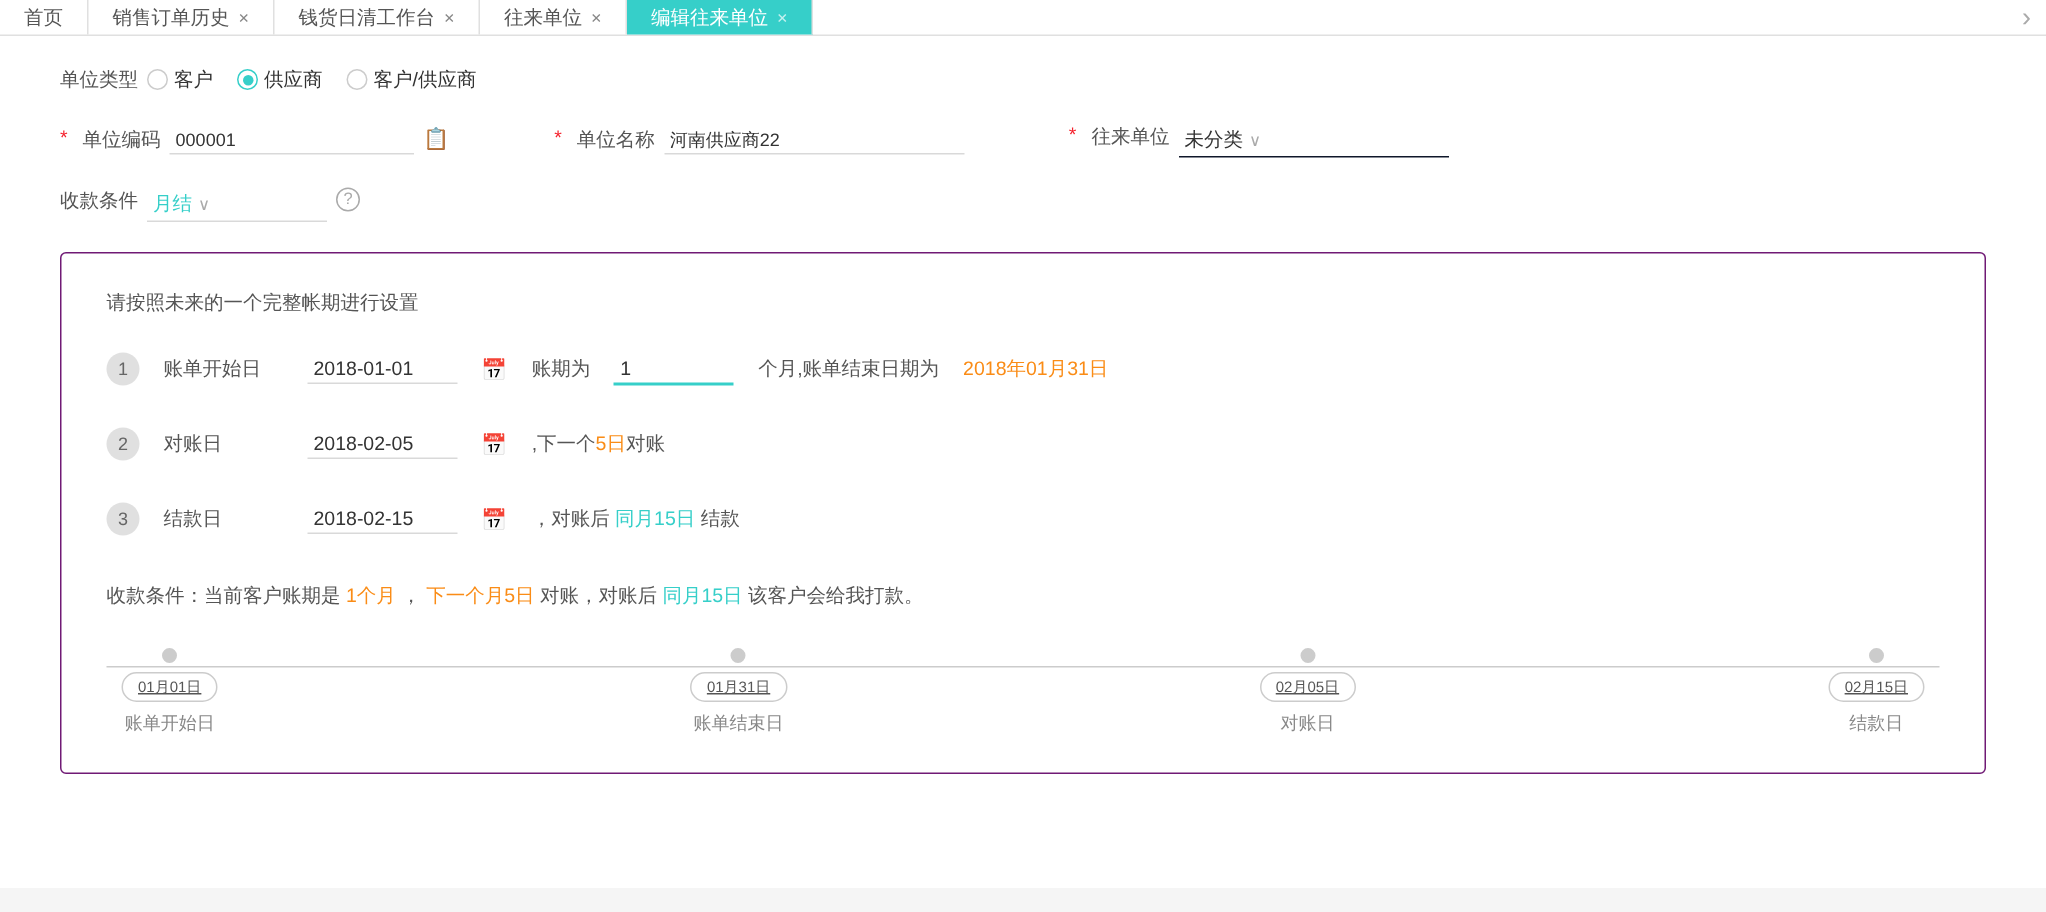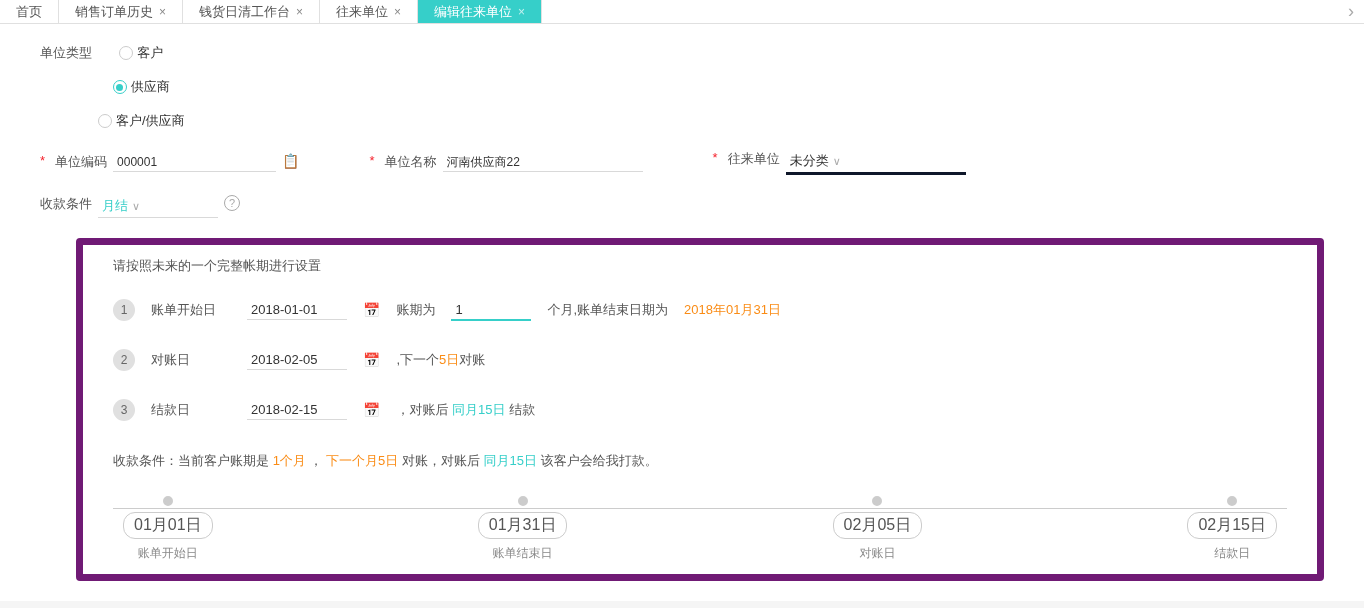--- a/index.html
+++ b/index.html
@@ -70,21 +70,20 @@
     .form-field {
       display: flex;
       gap: 6px;
     }
 
     
     .radio-group {
       display: flex;
       align-items: center;
       gap: 16px;
-      flex-direction: column;
     }
     .radio-item {
       display: flex;
       align-items: center;
       gap: 4px;
       cursor: pointer;
     }
     .radio-circle {
       width: 14px;
       height: 14px;
@@ -142,21 +141,21 @@
     }
     .chevron-icon {
       color: #aaa;
       font-size: 11px;
     }
 
     
     .category-select {
       display: flex;
       align-items: center;
-      border-bottom: 3px solid #0f172a;
+      border-bottom: 1px solid #0f172a;
       padding: 2px 4px;
       cursor: pointer;
       gap: 4px;
       min-width: 180px;
     }
     .category-value { color: #333; }
 
     
     .help-icon {
       width: 16px;
@@ -166,25 +165,24 @@
       display: flex;
       align-items: center;
       justify-content: center;
       font-size: 11px;
       color: #aaa;
       cursor: pointer;
     }
 
     
     .panel-box {
-      border: 7px solid #701a75;
+      border: 1px solid #701a75;
       border-radius: 4px;
-      padding: 12px 30px;
+      padding: 24px 30px;
       margin-top: 8px;
-      margin-left: 36px;
     }
     .panel-title {
       color: #555;
       margin-bottom: 24px;
       font-size: 13px;
     }
 
     
     .step-row {
       display: flex;
@@ -284,23 +282,24 @@
       border: 2px solid #ccc;
       flex-shrink: 0;
     }
     .timeline-dot.start { background: #ccc; }
     .timeline-dot.end { background: #ccc; }
     .timeline-badge {
       background: #fff;
       border: 1px solid #ccc;
       border-radius: 12px;
       padding: 2px 10px;
-      font-size: 16px;
+      font-size: 10px;
       color: #555;
       white-space: nowrap;
+      text-decoration: underline;
     }
     .timeline-label {
       font-size: 12px;
       color: #888;
       white-space: nowrap;
       text-align: center;
     }
   </style>
 </head>
 <body>

